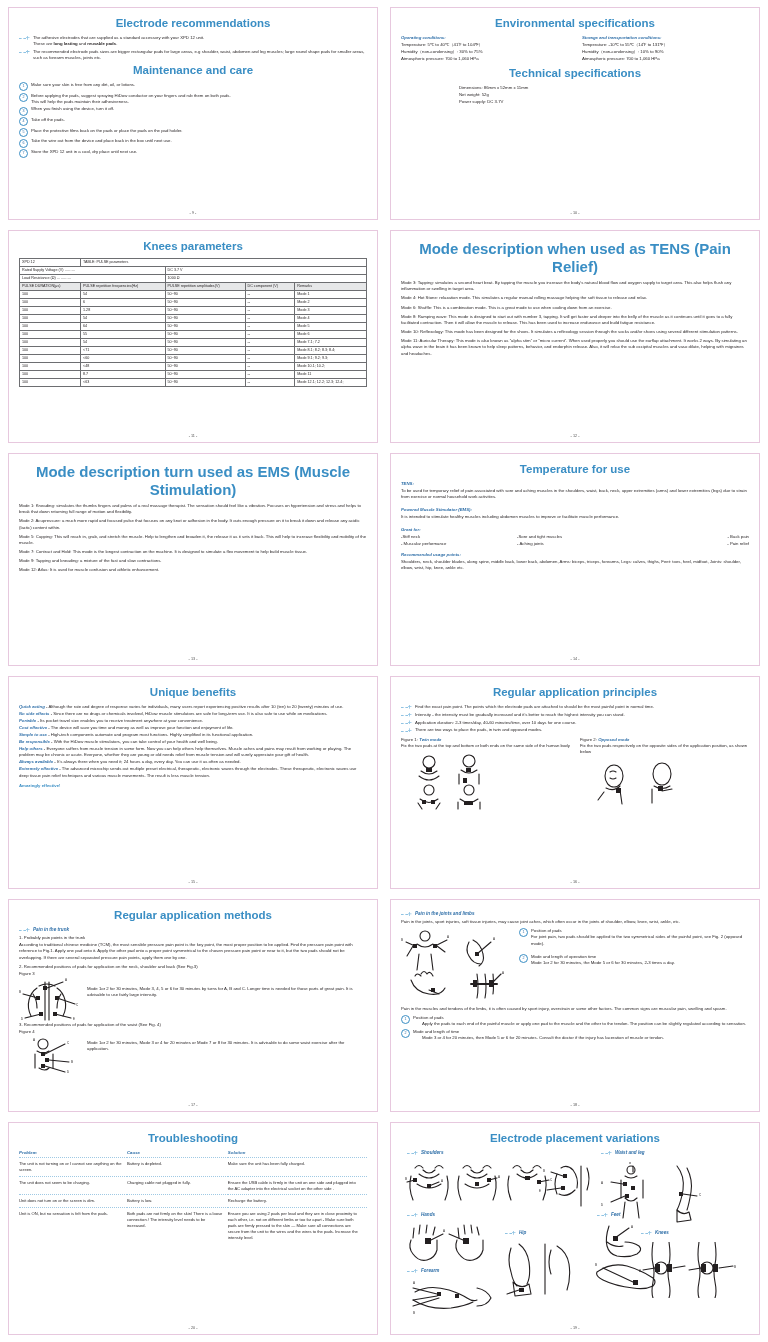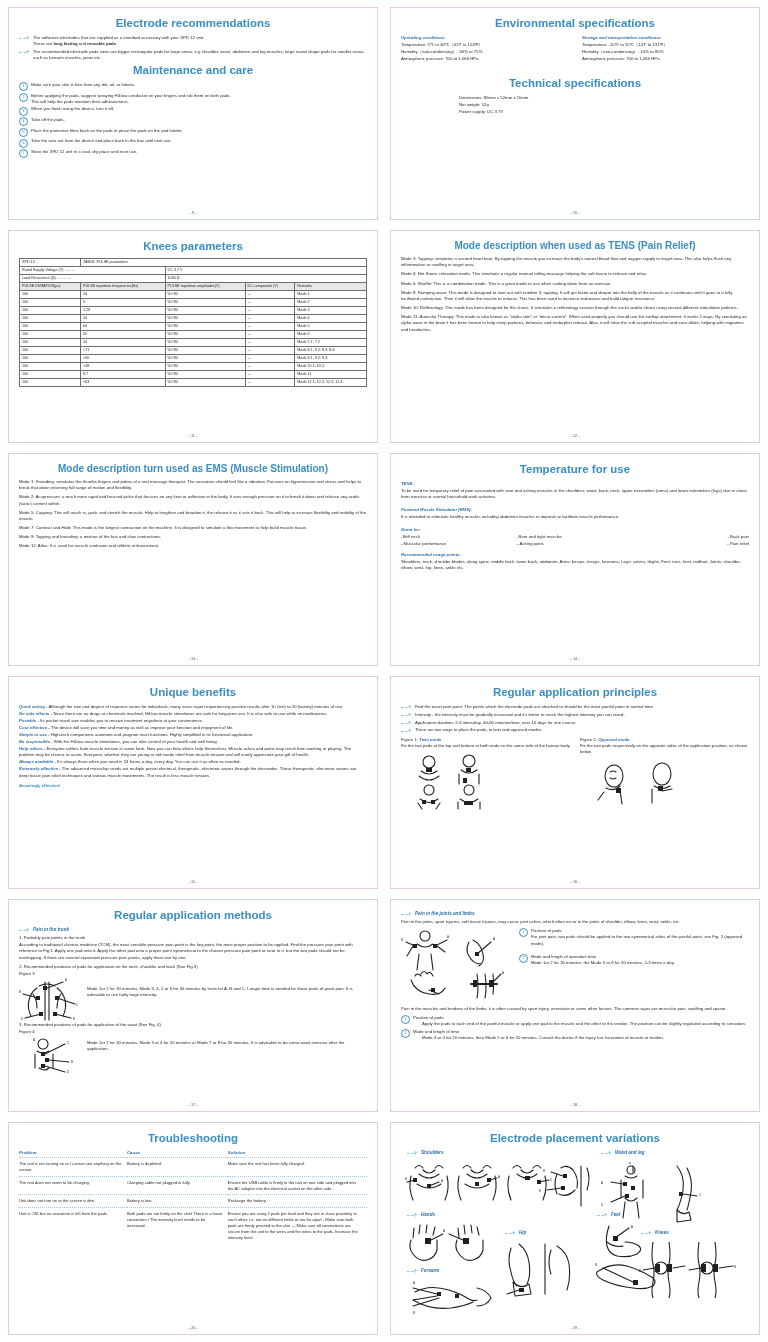--- a/index.html
+++ b/index.html
@@ -2,21 +2,21 @@
 <html><head>
 <meta charset="utf-8">
 <style>
   html,body{margin:0;padding:0;background:#ffffff;}
   body{width:768px;height:1342px;font-family:"Liberation Sans",sans-serif;color:#231f20;}
   .sheet{width:768px;height:1342px;display:grid;grid-template-columns:1fr 1fr;
          grid-template-rows:repeat(6,1fr);gap:0px;box-sizing:border-box;padding:2px;}
   .page{position:relative;border:1.5px solid #e7c8de;background:#fff;margin:5px 6px;
         box-sizing:border-box;overflow:hidden;padding:6px 10px 28px 10px;}
   .ttl{color:#3a8ec4;font-size:11.5px;font-weight:bold;text-align:center;margin:3px 0 4px 0;line-height:1.2;}
-  .ttl.small{font-size:10px;}
+  .ttl.small{font-size:15px;}
   .p{font-size:4.3px;line-height:1.5;margin:0 0 2.6px 0;color:#231f20;}
   .p.tight{margin-bottom:0.6px;}
   .b{font-weight:bold;}
   .blue-i{color:#2f6fa8;font-style:italic;font-weight:bold;}
   .ind{padding-left:9px;}
   .li{display:flex;gap:3px;align-items:flex-start;font-size:4.3px;line-height:1.45;margin-bottom:1.4px;}
   .dashmark{flex:0 0 auto;width:11px;height:6px;position:relative;margin-top:0.5px;}
   .dashmark:before{content:"";position:absolute;left:0;top:2.6px;width:7px;height:0;
         border-top:1px dashed #8fc3e3;}
   .dashmark:after{content:"";position:absolute;left:6.5px;top:0.4px;width:4px;height:4px;
@@ -105,21 +105,21 @@
         <div class="p tight">Humidity（non-condensing）: 30% to 75%</div>
         <div class="p tight">Atmospheric pressure: 700 to 1,060 HPa</div>
       </div>
       <div>
         <div class="p tight blue-i">Storage and transportation conditions:</div>
         <div class="p tight">Temperature: -10℃ to 55℃（14℉ to 131℉）</div>
         <div class="p tight">Humidity（non-condensing）: 10% to 90%</div>
         <div class="p tight">Atmospheric pressure: 700 to 1,060 HPa</div>
       </div>
     </div>
-    <div class="ttl" style="margin-top:14px">Technical specifications</div>
+    <div class="ttl" style="margin-top:4px">Technical specifications</div>
     <div style="padding-left:58px">
       <div class="p tight">Dimensions: 86mm x 52mm x 11mm</div>
       <div class="p tight">Net weight: 52g</div>
       <div class="p tight">Power supply: DC 3.7V</div>
     </div>
     <div class="pgnum">- 10 -</div>
   </div>
 
   <div class="page">
     <div class="ttl">Knees parameters</div>

